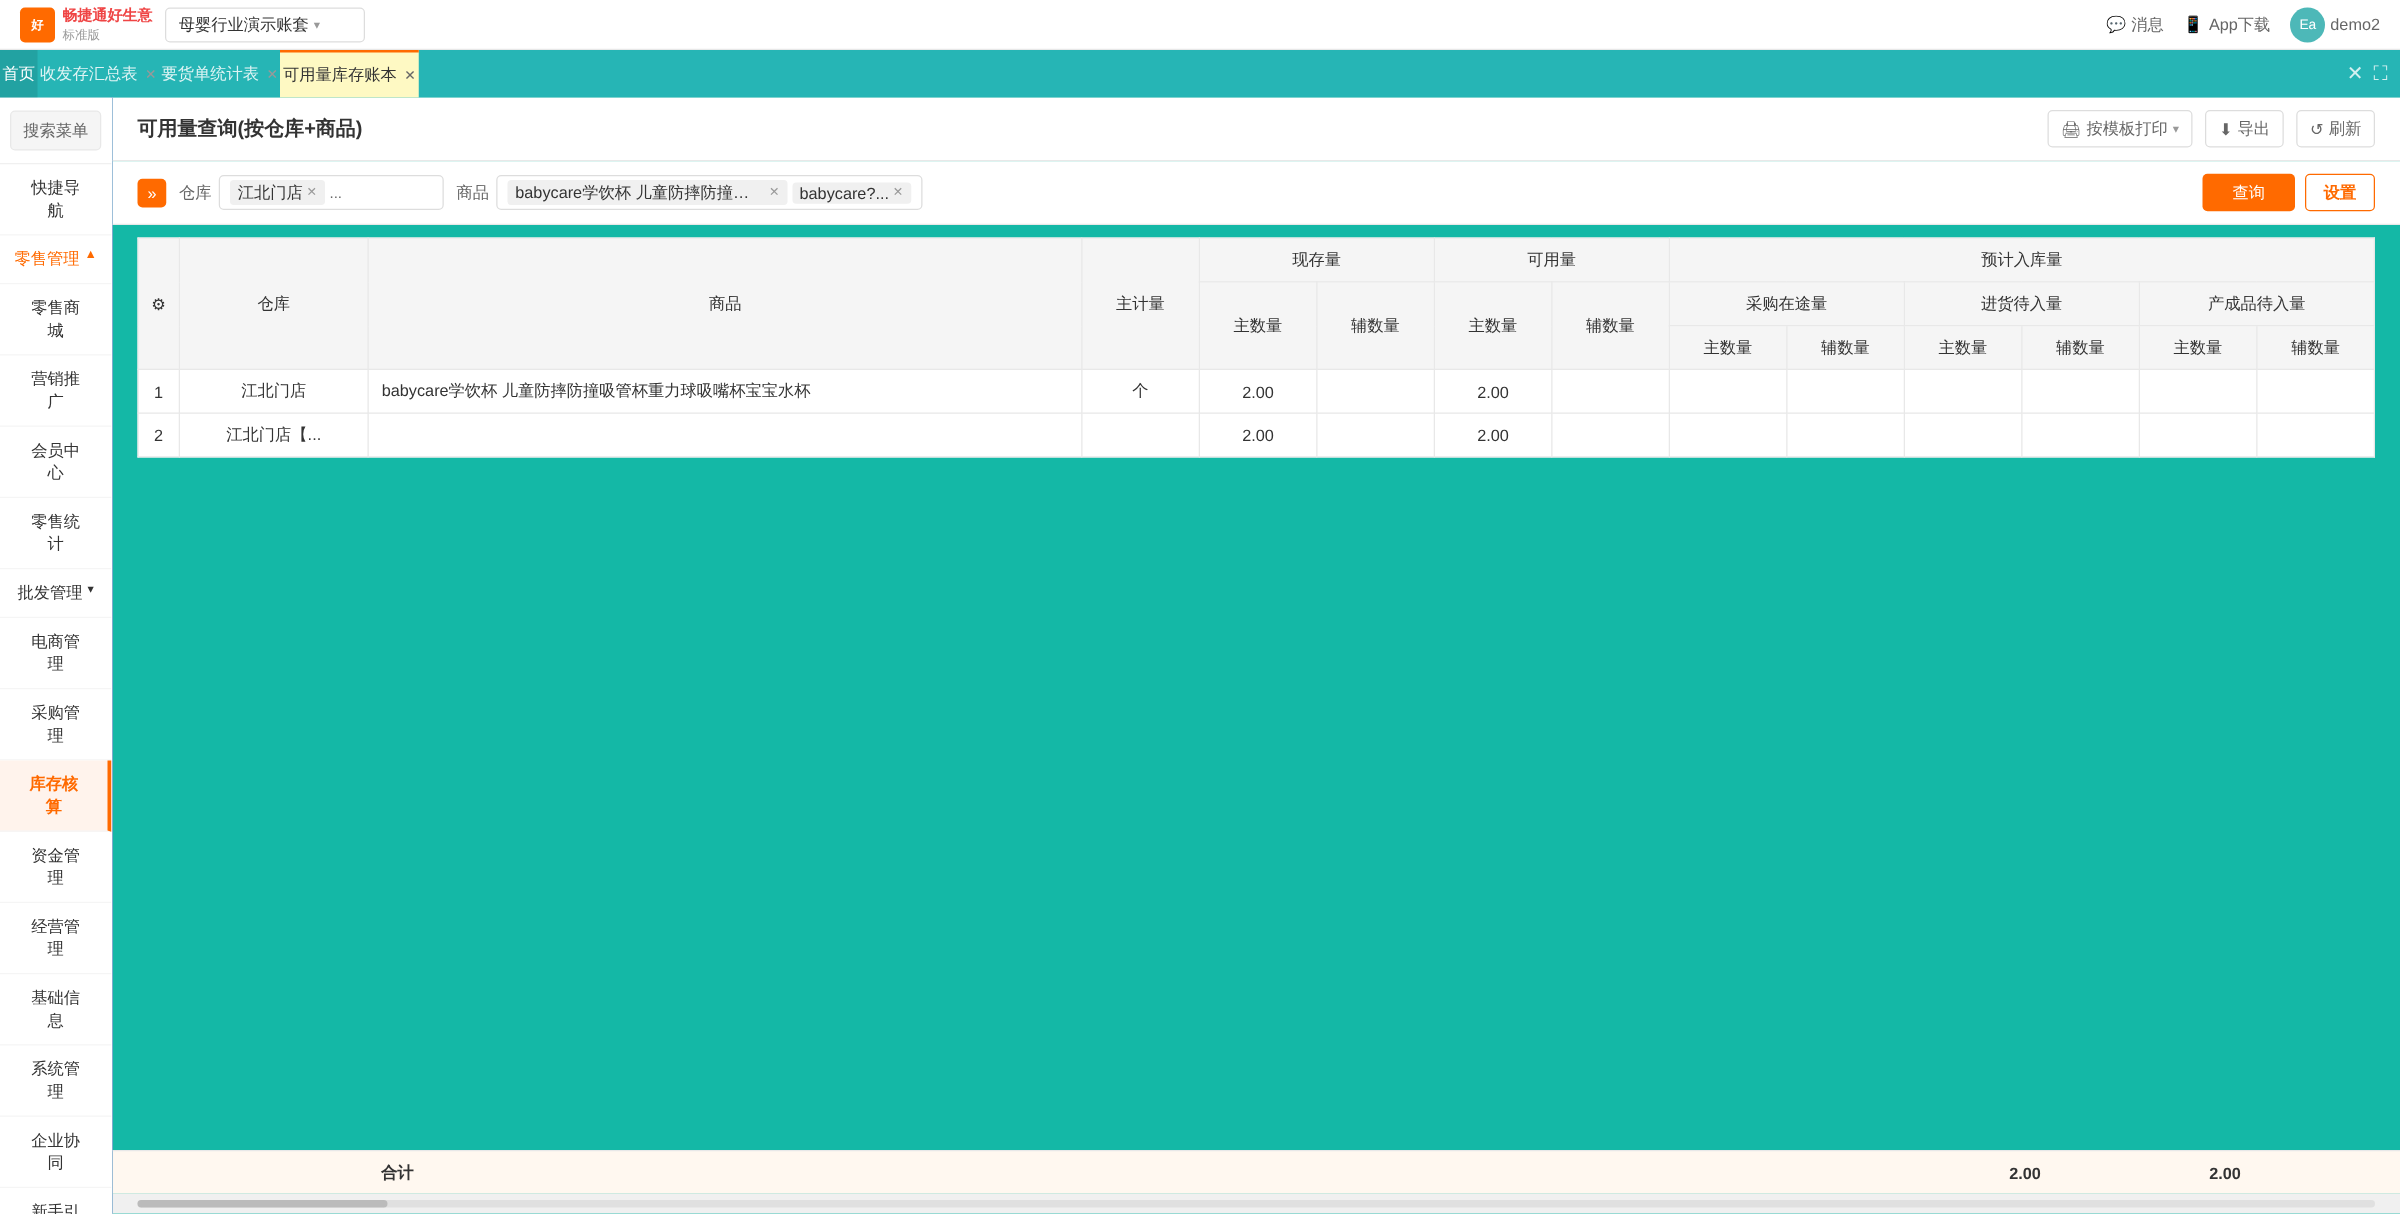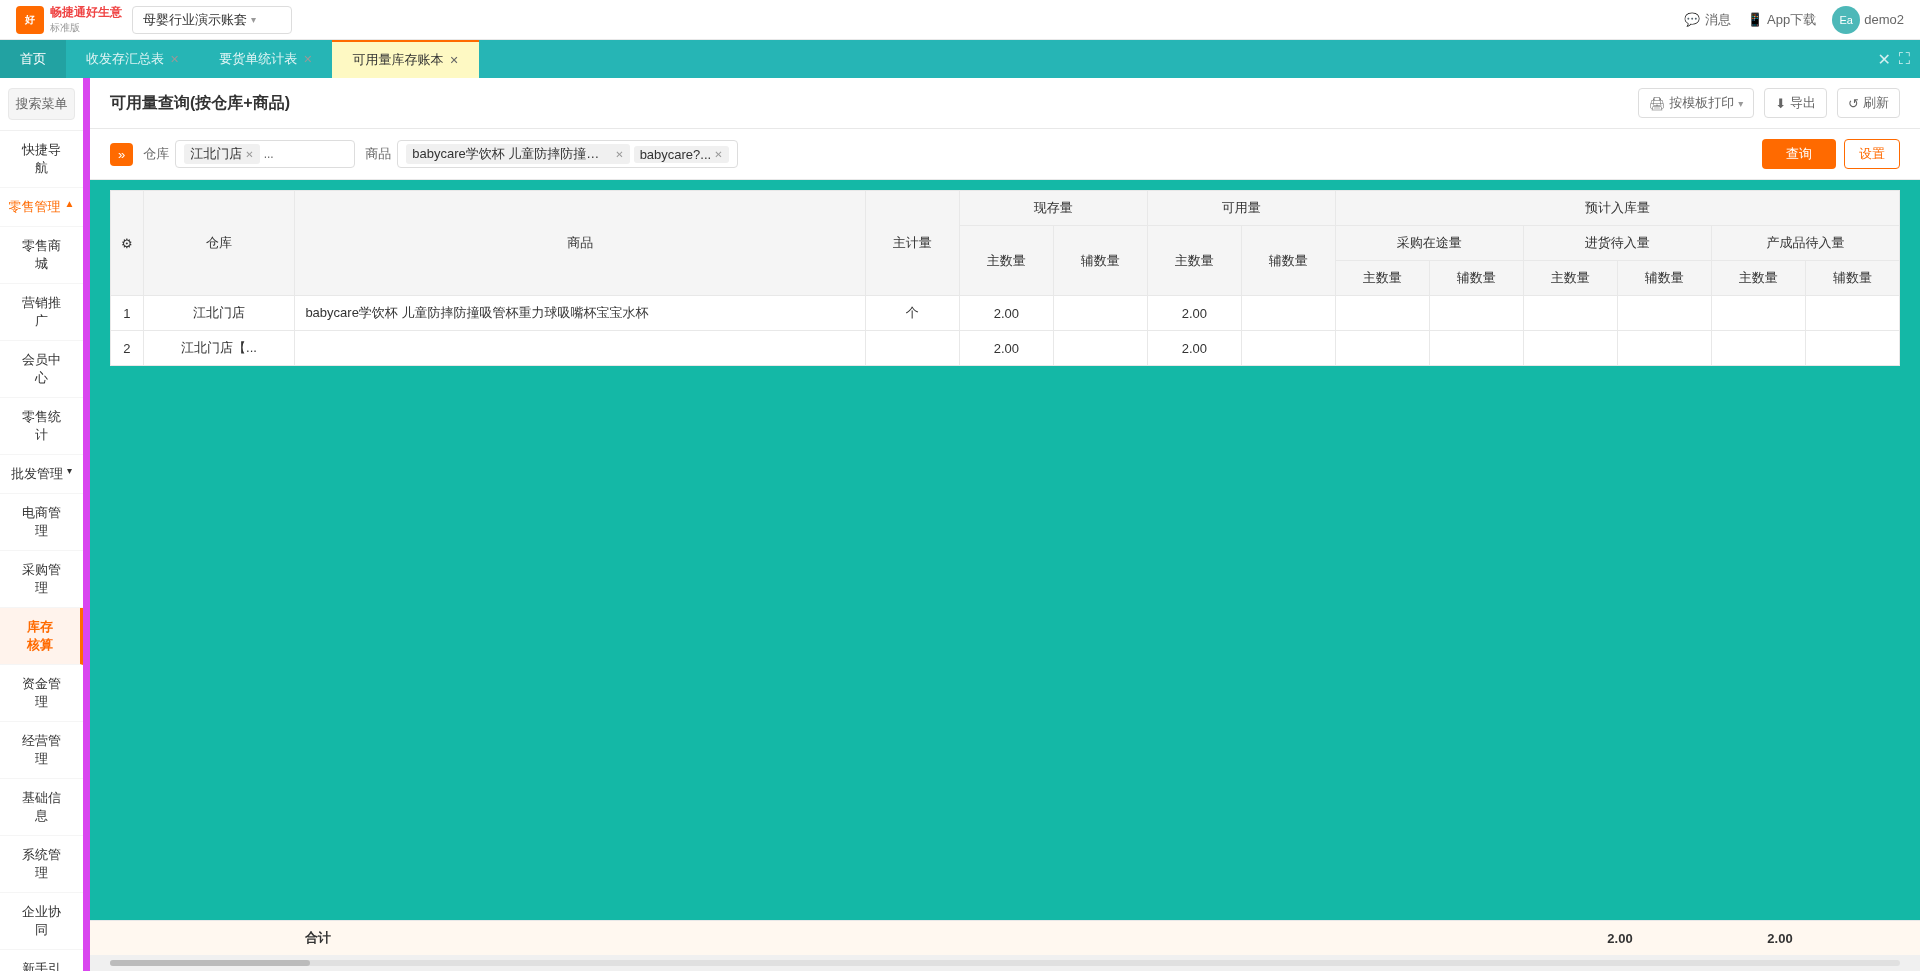--- a/index.html
+++ b/index.html
@@ -29,21 +29,21 @@
       height: 38px;
       background: #26b5b5;
       display: flex;
       align-items: stretch;
       flex-shrink: 0;
       padding-left: 0;
     }
     .nav-tab {
       display: flex;
       align-items: center;
-      padding: 0 20px;
+      padding: 0 2px;
       color: rgba(255,255,255,0.85);
       cursor: pointer;
       font-size: 13px;
       gap: 6px;
       position: relative;
       white-space: nowrap;
     }
     .nav-tab.home { background: rgba(0,0,0,0.1); color: white; }
     .nav-tab.active { background: #fef9c3; color: #333; border-top: 2px solid #ff6a00; }
     .nav-tab .close-x { font-size: 11px; color: #999; cursor: pointer; }
@@ -51,21 +51,21 @@
     .nav-tabs-right { margin-left: auto; display: flex; align-items: center; padding-right: 10px; gap: 8px; }
     .nav-tabs-right span { color: rgba(255,255,255,0.8); cursor: pointer; font-size: 16px; }
 
     
     .main-layout { display: flex; flex: 1; overflow: hidden; }
 
     
     .sidebar {
       width: 90px;
       background: #fff;
-      border-right: 7px solid #d946ef;
+      border-right: 1px solid #d946ef;
       display: flex;
       flex-direction: column;
       overflow-y: auto;
       flex-shrink: 0;
     }
     .sidebar-search { padding: 10px 8px; border-bottom: 1px solid #f0f0f0; }
     .sidebar-search-btn { width: 100%; padding: 6px 4px; background: #f5f5f5; border: 1px solid #e8e8e8; border-radius: 4px; text-align: center; color: #666; cursor: pointer; font-size: 12px; }
     .sidebar-item { padding: 10px 22px; text-align: center; cursor: pointer; color: #333; font-size: 12px; border-bottom: 1px solid #f5f5f5; }
     .sidebar-item.active { color: #ff6a00; background: #fff3ec; border-right: 3px solid #ff6a00; font-weight: bold; }
     .sidebar-group { display: flex; align-items: flex-start; justify-content: center; gap: 4px; padding: 10px 4px; cursor: pointer; color: #333; font-size: 12px; border-bottom: 1px solid #f5f5f5; }
@@ -101,21 +101,21 @@
     }
     .filter-expand-btn { background: #ff6a00; color: white; border: none; border-radius: 4px; padding: 4px 8px; cursor: pointer; font-size: 13px; }
     .filter-field { display: flex; align-items: center; gap: 6px; }
     .filter-label { color: #666; white-space: nowrap; font-size: 13px; }
     .filter-input-area { display: flex; align-items: center; border: 1px solid #ddd; border-radius: 4px; padding: 3px 8px; min-width: 180px; max-width: 350px; flex-wrap: wrap; gap: 4px; }
     .filter-tag { background: #f0f0f0; border-radius: 3px; padding: 1px 6px; font-size: 12px; color: #333; display: flex; align-items: center; gap: 3px; }
     .filter-tag .del { cursor: pointer; color: #999; font-size: 10px; }
     .filter-more { color: #666; cursor: pointer; font-size: 12px; }
     .filter-actions { margin-left: auto; display: flex; gap: 8px; }
     .btn-query { background: #ff6a00; color: white; border: none; border-radius: 4px; padding: 6px 24px; cursor: pointer; font-size: 13px; }
-    .btn-setting { background: #fff; color: #ff6a00; border: 1px solid #ff6a00; border-radius: 4px; padding: 5px 14px; cursor: pointer; font-size: 13px; }
+    .btn-setting { background: #fff; color: #ff6a00; border: 1px solid #ff6a00; border-radius: 4px; padding: 5px 14px; cursor: pointer; font-size: 13px; font-weight: bold; }
 
     
     .table-container { flex: 1; overflow: auto; padding: 10px 20px; }
     .data-table { width: 100%; border-collapse: collapse; background: #fff; border: 1px solid #e8e8e8; }
     .data-table th {
       background: #f5f5f5;
       padding: 8px 10px;
       text-align: center;
       border: 1px solid #e8e8e8;
       color: #333;

